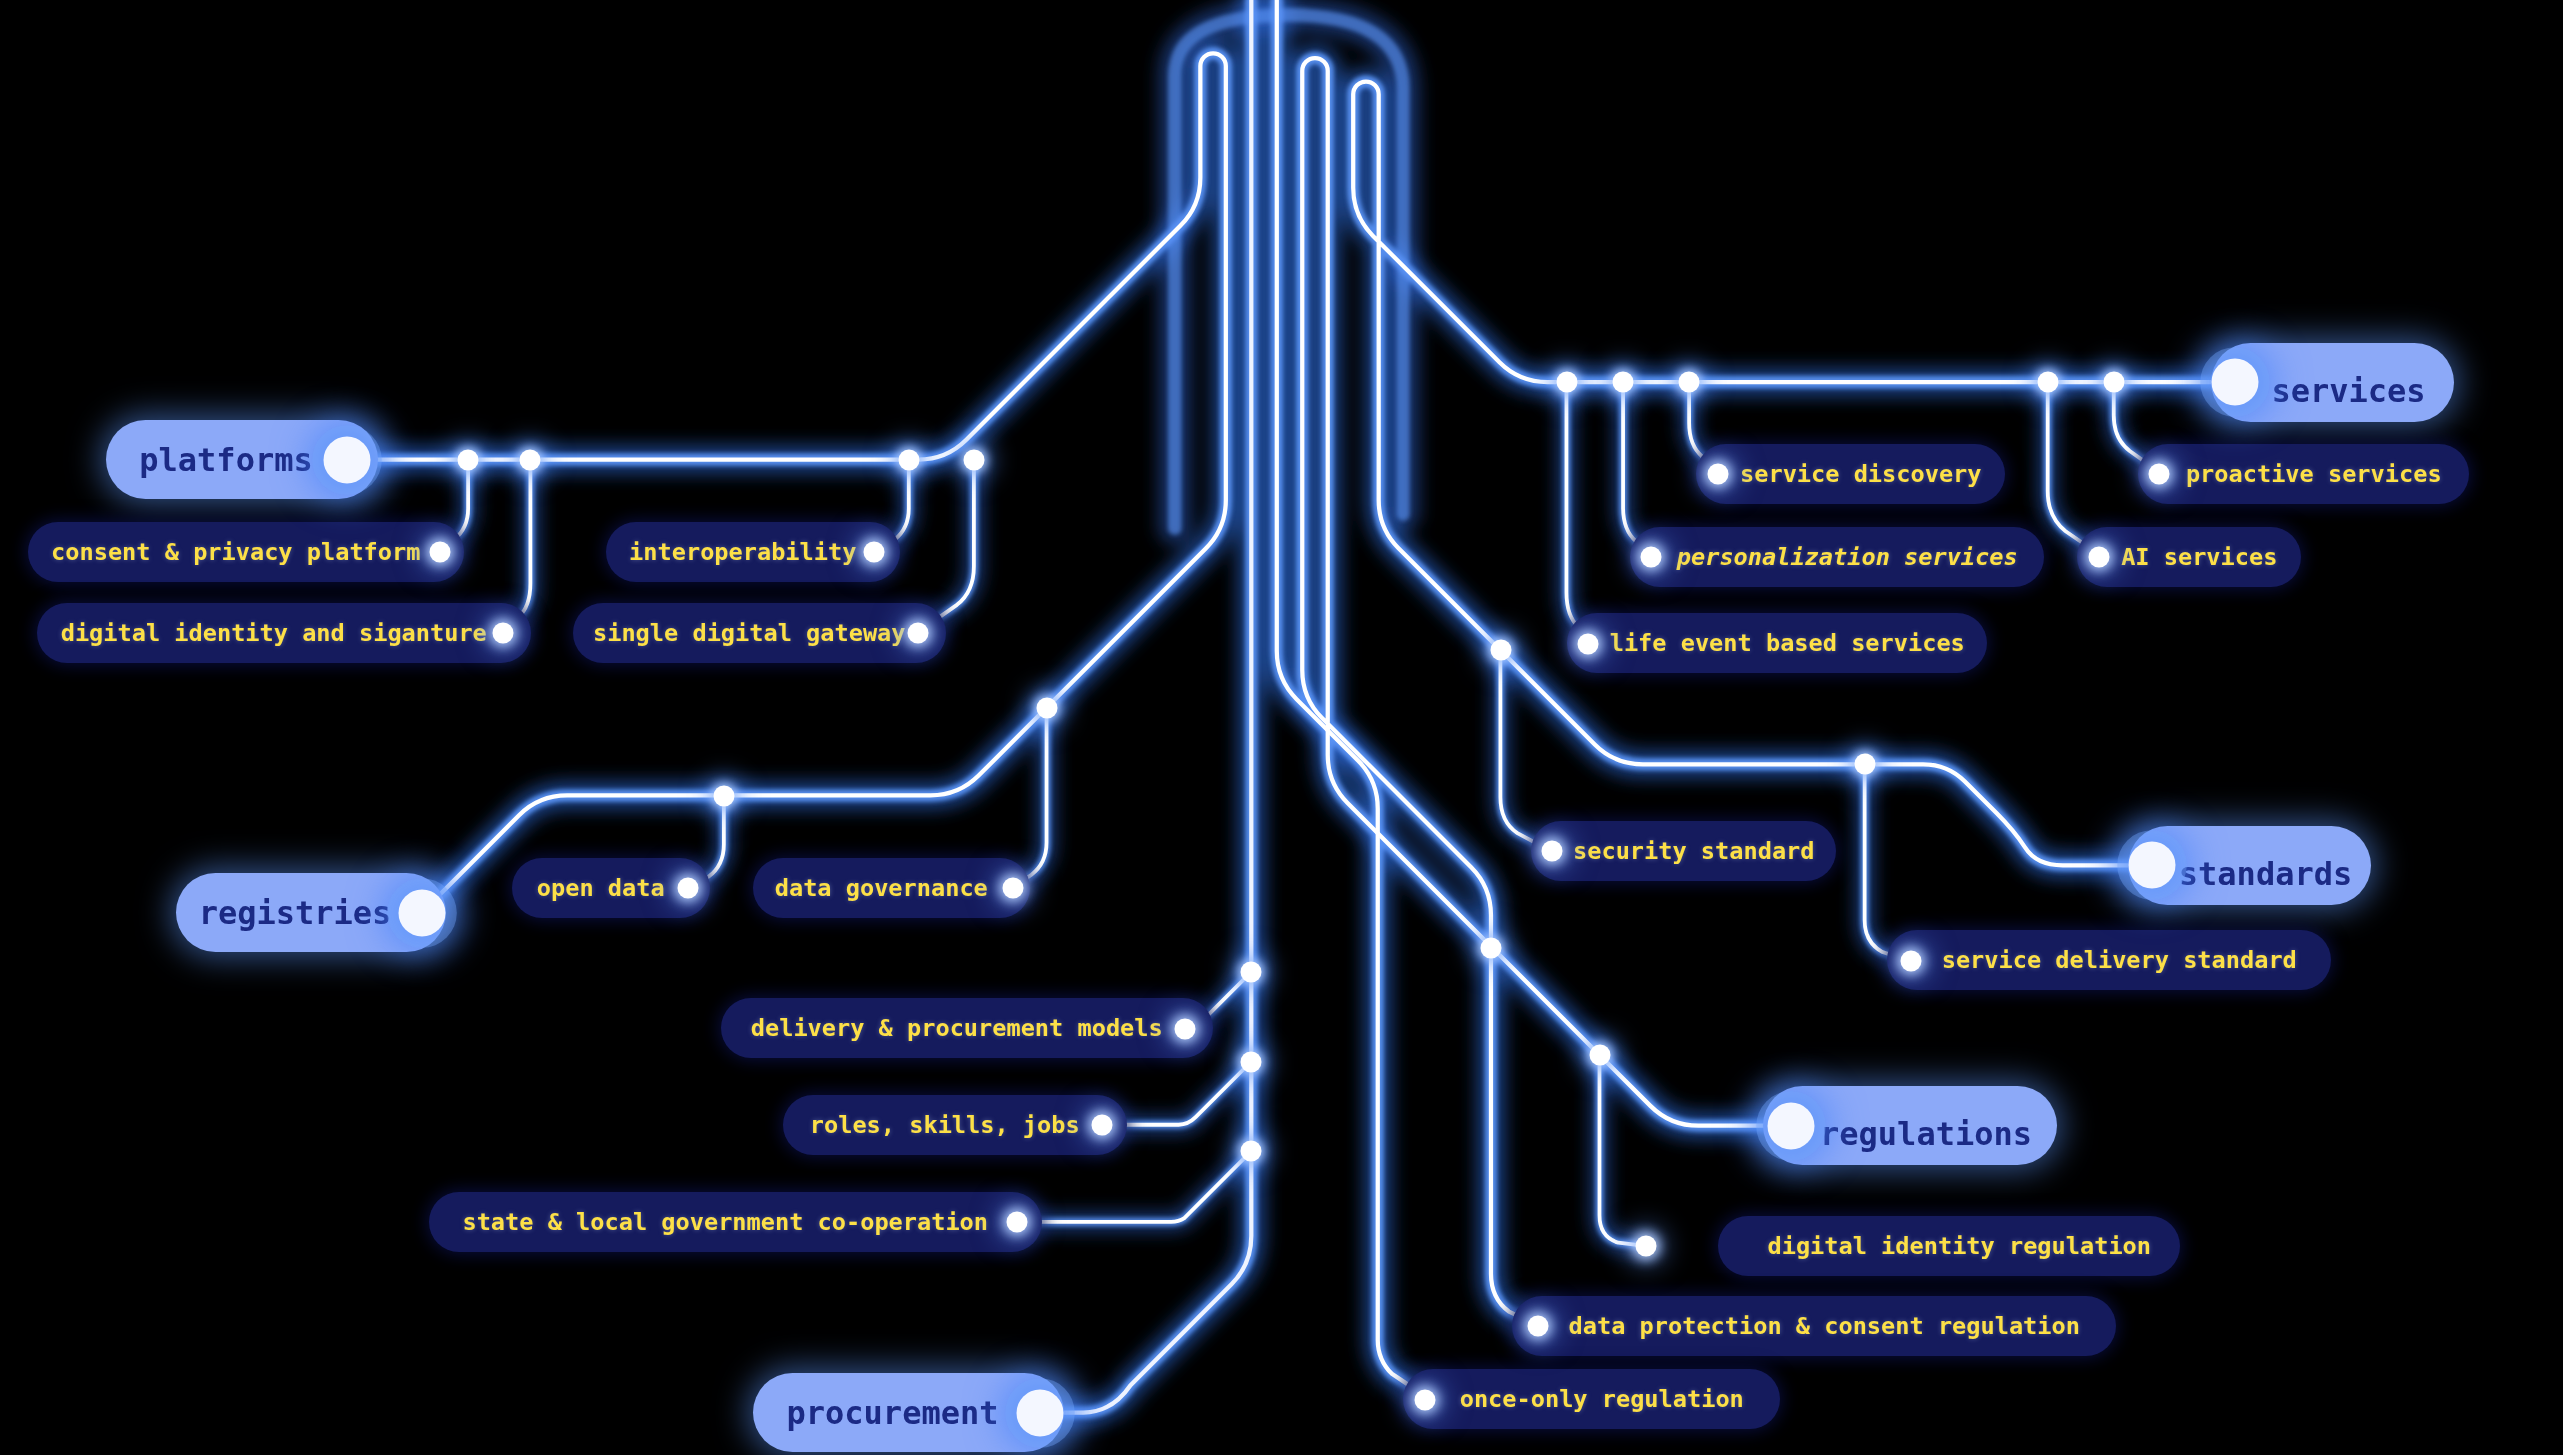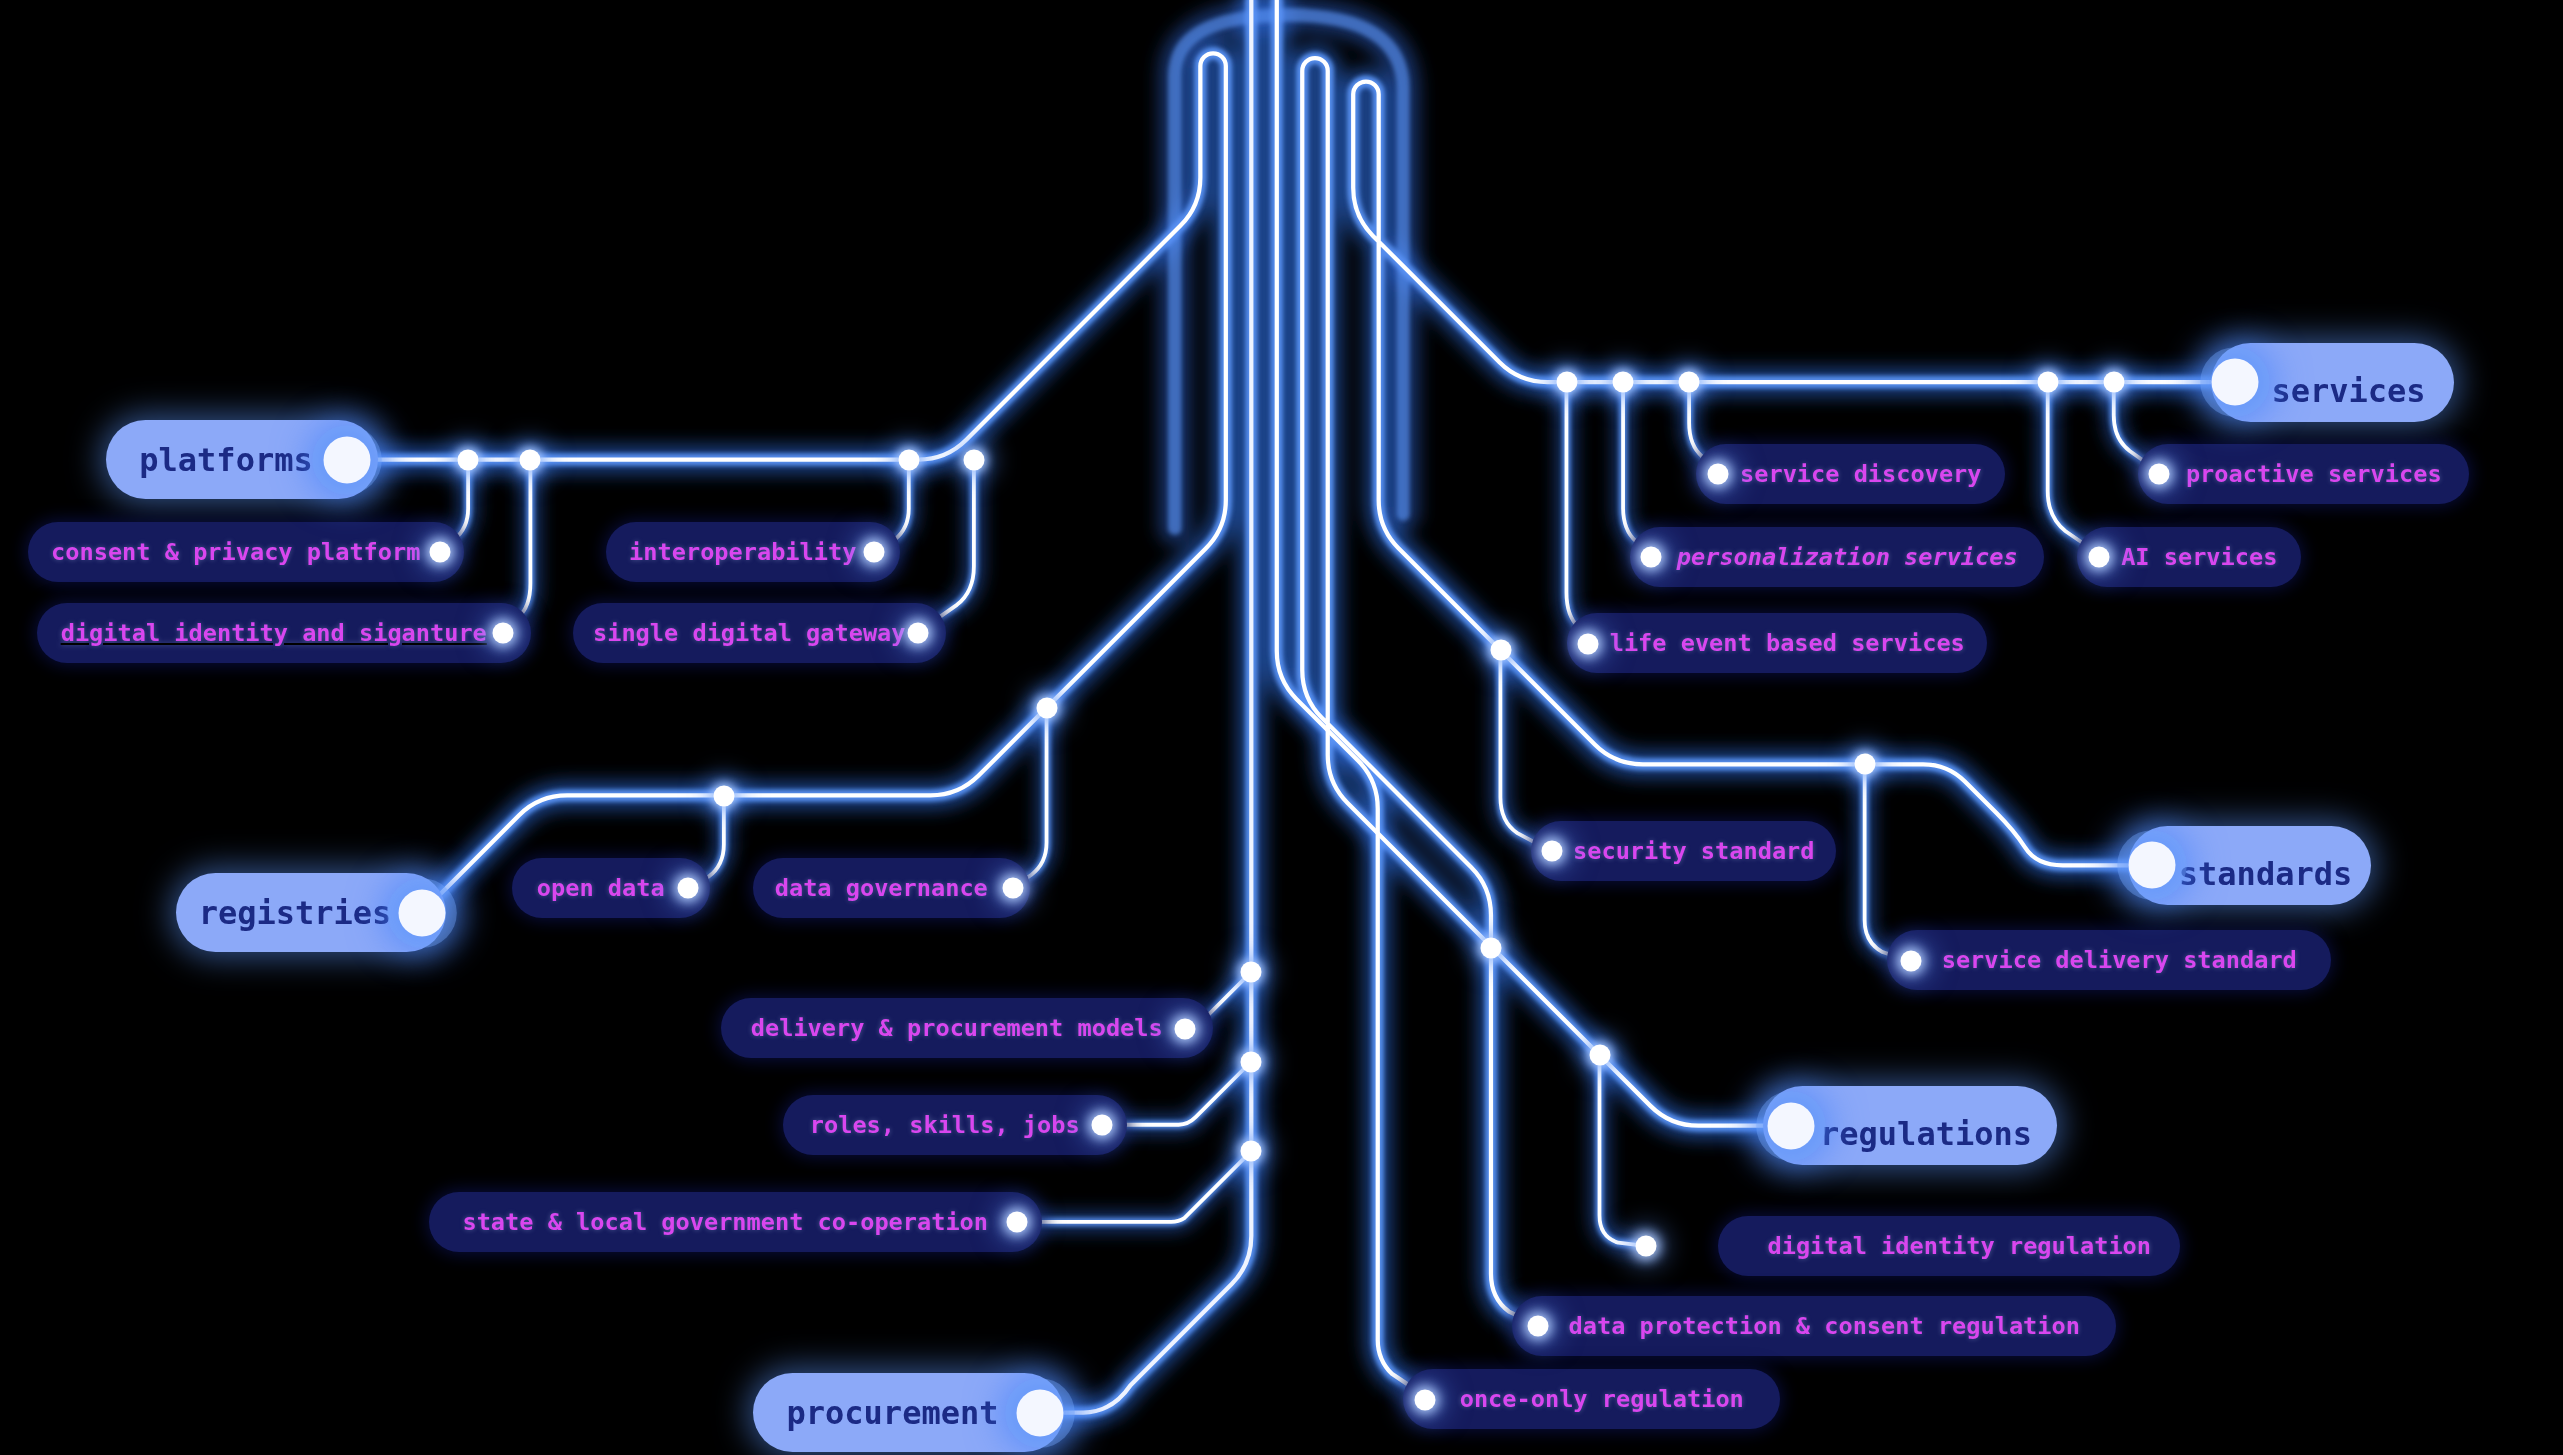--- a/index.html
+++ b/index.html
@@ -23,21 +23,21 @@
     position: absolute;
     height: 60px;
     background: #151b5d;
     border-radius: 30px;
     display: flex;
     align-items: center;
     justify-content: center;
     box-shadow: 0 0 17px 1.9px rgba(10, 16, 70, 0.9);
   }
   .leaf-pill .lbl {
-    color: #d946ef;
+    color: #fde047;
     font-size: 23.6px;
     font-weight: bold;
     white-space: nowrap;
     text-shadow: 0 0 5.7px rgba(190, 210, 255, 0.35);
   }
   .leaf-pill.dot-right { padding: 0 45px 0 24.5px; }
   .leaf-pill.dot-left  { padding: 0 24.5px 0 45px; }
   .main-pill {
     position: absolute;
     height: 79px;
@@ -187,21 +187,21 @@
       </div>
       <div class="main-pill dot-left" style="left: 1763px; top: 1086px; width: 294px; box-sizing: border-box;">
         <span class="lbl">regulations</span>
       </div>
       <div class="main-pill dot-right" style="left: 753px; top: 1373px; width: 311px; box-sizing: border-box;">
         <span class="lbl">procurement</span>
       </div>
       <div class="leaf-pill dot-right" style="left: 28px; top: 522px; width: 436px; box-sizing: border-box;">
         <span class="lbl">consent &amp; privacy platform</span>
       </div>
-      <div class="leaf-pill dot-right" style="left: 37px; top: 603px; width: 494px; box-sizing: border-box; text-decoration: underline;">
+      <div class="leaf-pill dot-right" style="left: 37px; top: 603px; width: 494px; box-sizing: border-box;">
         <span class="lbl">digital identity and siganture</span>
       </div>
       <div class="leaf-pill dot-right" style="left: 606px; top: 522px; width: 294px; box-sizing: border-box;">
         <span class="lbl">interoperability</span>
       </div>
       <div class="leaf-pill dot-right" style="left: 573px; top: 603px; width: 373px; box-sizing: border-box;">
         <span class="lbl">single digital gateway</span>
       </div>
       <div class="leaf-pill dot-right" style="left: 512px; top: 858px; width: 198px; box-sizing: border-box;">
         <span class="lbl">open data</span>

